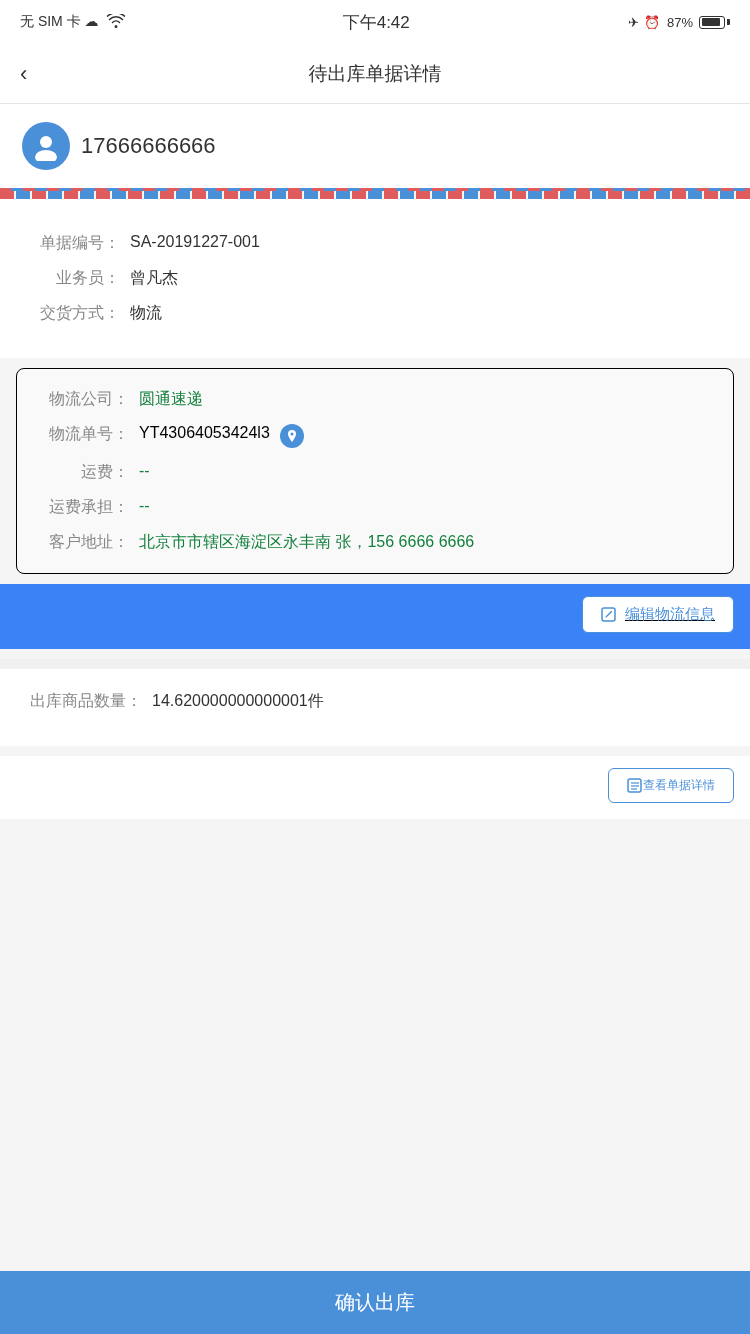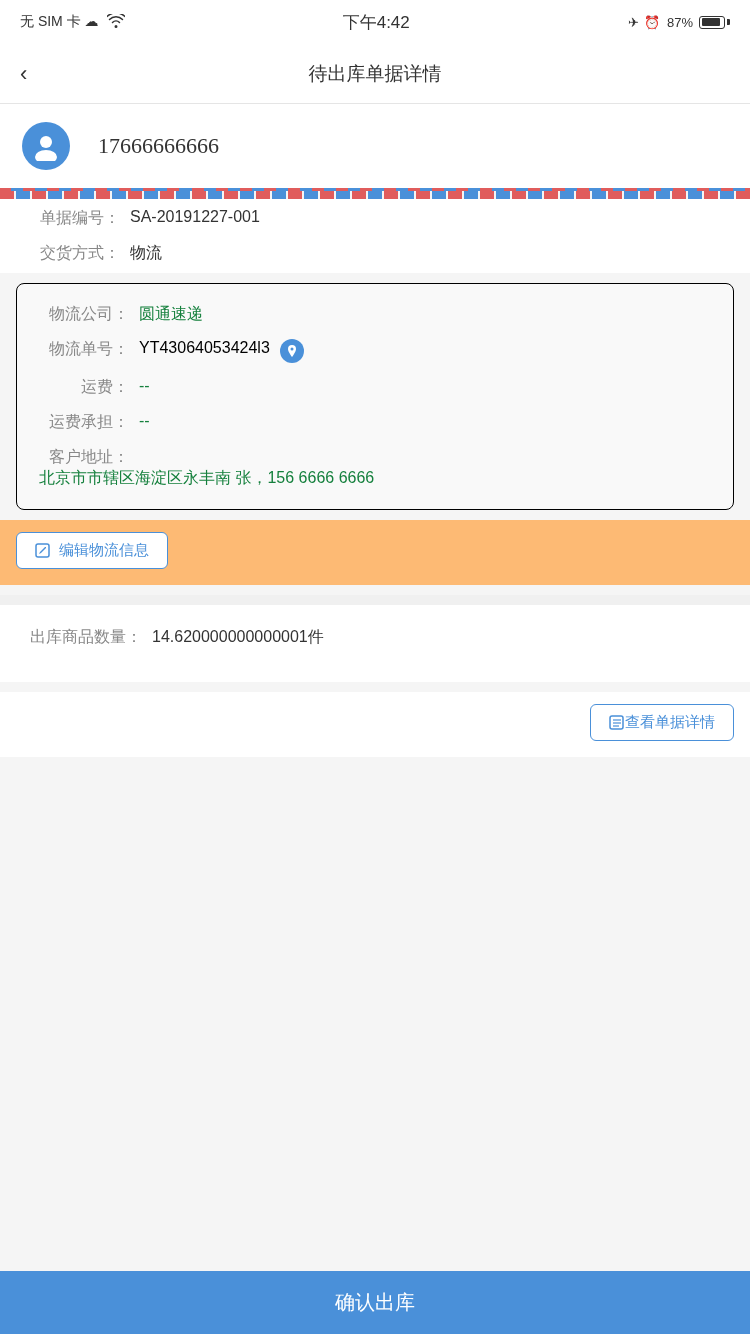--- a/index.html
+++ b/index.html
@@ -53,29 +53,28 @@
       font-weight: 500;
       color: #333;
     }
 
     
     .customer-header {
       background: #fff;
       padding: 18px 22px;
       display: flex;
       align-items: center;
-      gap: 28px;
+      gap: 11px;
       margin-top: 0;
       border-bottom: 3px solid transparent;
       border-image: repeating-linear-gradient(
         90deg,
         #e05c5c 0px, #e05c5c 12px,
         #4a90d9 12px, #4a90d9 24px
       ) 1;
-      font-family: Liberation Serif, serif;
     }
     .avatar-circle {
       width: 48px;
       height: 48px;
       border-radius: 50%;
       background: #4a90d9;
       display: flex;
       align-items: center;
       justify-content: center;
       flex-shrink: 0;
@@ -96,21 +95,21 @@
         transparent 14px, transparent 16px,
         #4a90d9 16px, #4a90d9 30px,
         transparent 30px, transparent 32px
       );
       margin: 0;
     }
 
     
     .info-section {
       background: #fff;
-      padding: 9px 30px;
+      padding: 34px 30px;
       margin-bottom: 10px;
     }
     .info-row {
       display: flex;
       align-items: flex-start;
       margin-bottom: 14px;
       font-size: 16px;
       color: #333;
     }
     .info-row:last-child { margin-bottom: 0; }
@@ -130,21 +129,21 @@
       border-radius: 8px;
       margin: 0 16px 10px 16px;
       padding: 20px 22px;
     }
     .logistics-row {
       display: flex;
       align-items: flex-start;
       margin-bottom: 14px;
       font-size: 16px;
     }
-    .logistics-row:last-child { margin-bottom: 0; flex-direction: column; }
+    .logistics-row:last-child { margin-bottom: 0; }
     .logistics-label {
       color: #888;
       min-width: 90px;
       text-align: right;
       flex-shrink: 0;
       margin-right: 10px;
     }
     .logistics-value { color: #15803d; flex: 1; }
     .logistics-value-with-icon {
       display: flex;
@@ -160,23 +159,25 @@
       align-items: center;
       justify-content: center;
       cursor: pointer;
       flex-shrink: 0;
     }
     .location-icon svg { width: 14px; height: 14px; }
 
     
     .edit-btn-container {
       display: flex;
+      justify-content: flex-end;
       padding: 12px 16px 16px 16px;
-      background: #fdba74;
+      background: #3b82f6;
       margin-bottom: 10px;
+      text-decoration: underline;
     }
     .edit-btn {
       border: 1.5px solid #4a90d9;
       border-radius: 6px;
       padding: 8px 18px;
       color: #4a90d9;
       font-size: 15px;
       cursor: pointer;
       display: flex;
       align-items: center;
@@ -211,21 +212,21 @@
       justify-content: flex-end;
       padding: 12px 16px 16px 16px;
       background: #fff;
       margin-bottom: 10px;
     }
     .view-btn {
       border: 1.5px solid #4a90d9;
       border-radius: 6px;
       padding: 8px 18px;
       color: #4a90d9;
-      font-size: 15px;
+      font-size: 12px;
       cursor: pointer;
       display: flex;
       align-items: center;
       gap: 0;
       background: #fff;
     }
 
     
     .confirm-btn-container {
       position: fixed;
@@ -319,20 +320,24 @@
 </div>
 
 <div class="dashed-separator"></div>
 
 <div class="info-section">
   <div class="info-row">
     <span class="info-label">单据编号：</span>
     <span class="info-value">SA-20191227-001</span>
   </div>
   <div class="info-row">
+    <span class="info-label">业务员：</span>
+    <span class="info-value">曾凡杰</span>
+  </div>
+  <div class="info-row">
     <span class="info-label">交货方式：</span>
     <span class="info-value">物流</span>
   </div>
 </div>
 
 <div class="logistics-card">
   <div class="logistics-row">
     <span class="logistics-label">物流公司：</span>
     <span class="logistics-value">圆通速递</span>
   </div>

